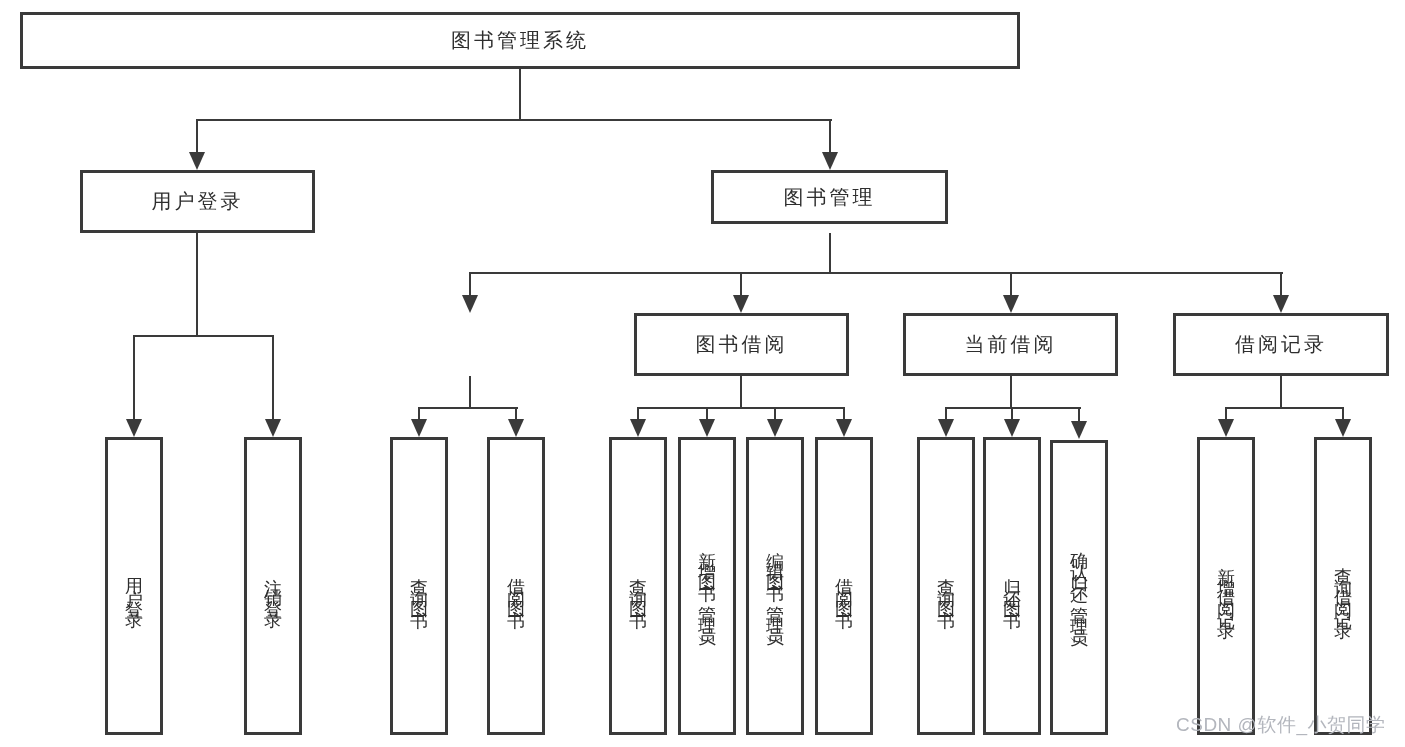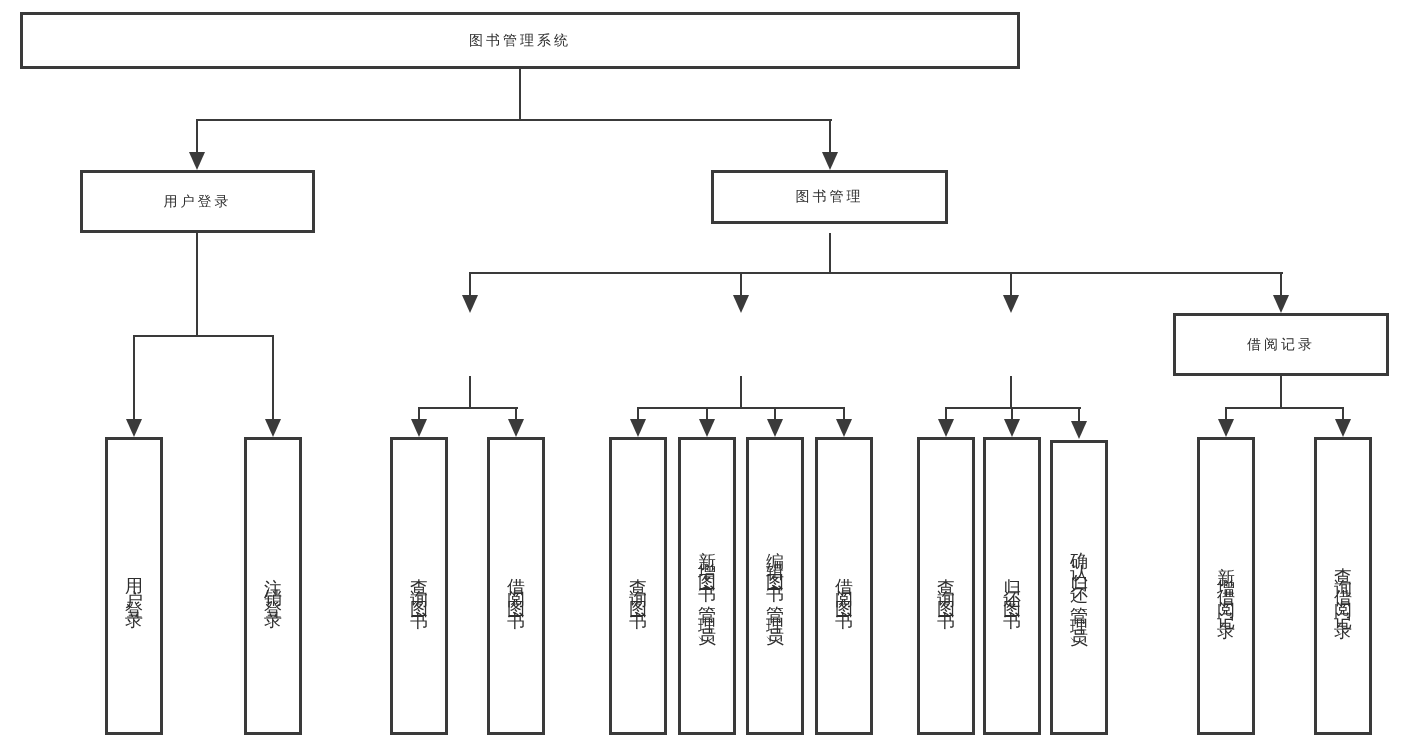--- a/index.html
+++ b/index.html
@@ -21,21 +21,21 @@
     background: #ffffff;
   }
   .box {
     position: absolute;
     box-sizing: border-box;
     background: #ffffff;
     border: 3px solid #3a3a3a;
     display: flex;
     align-items: center;
     justify-content: center;
-    font-size: 14px;
+    font-size: 20px;
     letter-spacing: 3px;
     color: #2e2e2e;
     white-space: nowrap;
   }
   .root {
     border-width: 3px;
   }
   .leaf {
     writing-mode: vertical-rl;
     text-orientation: mixed;
@@ -71,20 +71,22 @@
 </head>
 <body>
 
 <div class="stage">
 
   <div class="box root" style="left:20px;top:12px;width:1000px;height:57px">图书管理系统</div>
 
   <div class="box" style="left:80px;top:170px;width:235px;height:63px">用户登录</div>
   <div class="box" style="left:711px;top:170px;width:237px;height:54px">图书管理</div>
 
+  <div class="box" style="left:634px;top:313px;width:215px;height:63px">图书借阅</div>
+  <div class="box" style="left:903px;top:313px;width:215px;height:63px">当前借阅</div>
   <div class="box" style="left:1173px;top:313px;width:216px;height:63px">借阅记录</div>
 
   <div class="box leaf" style="left:105px;top:437px;width:58px;height:298px">用户登录</div>
   <div class="box leaf" style="left:244px;top:437px;width:58px;height:298px">注销登录</div>
 
   <div class="box leaf" style="left:390px;top:437px;width:58px;height:298px">查询图书</div>
   <div class="box leaf" style="left:487px;top:437px;width:58px;height:298px">借阅图书</div>
 
   <div class="box leaf" style="left:609px;top:437px;width:58px;height:298px">查询图书</div>
   <div class="box leaf" style="left:678px;top:437px;width:58px;height:298px">新增图书（管理员）</div>
@@ -152,14 +154,15 @@
   <div class="vline" style="left:1011px;top:407px;height:14px"></div>
   <div class="arrow" style="left:1004px;top:419px"></div>
   <div class="vline" style="left:1078px;top:407px;height:14px"></div>
   <div class="arrow" style="left:1071px;top:421px"></div>
 
   <div class="vline" style="left:1225px;top:407px;height:14px"></div>
   <div class="arrow" style="left:1218px;top:419px"></div>
   <div class="vline" style="left:1342px;top:407px;height:14px"></div>
   <div class="arrow" style="left:1335px;top:419px"></div>
 
+  <div class="watermark">CSDN @软件_小贺同学</div>
 
 </div>
 
 </body></html>

